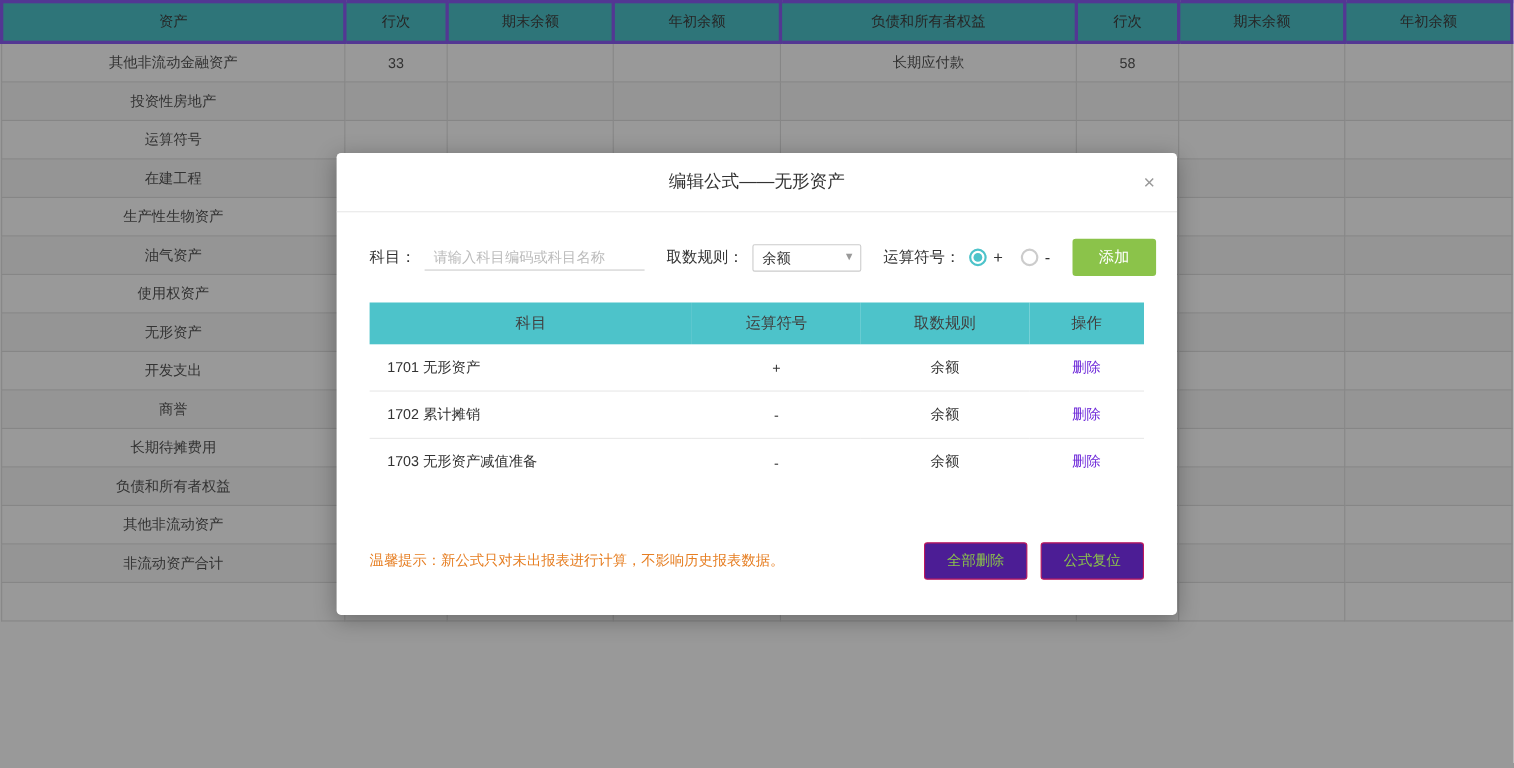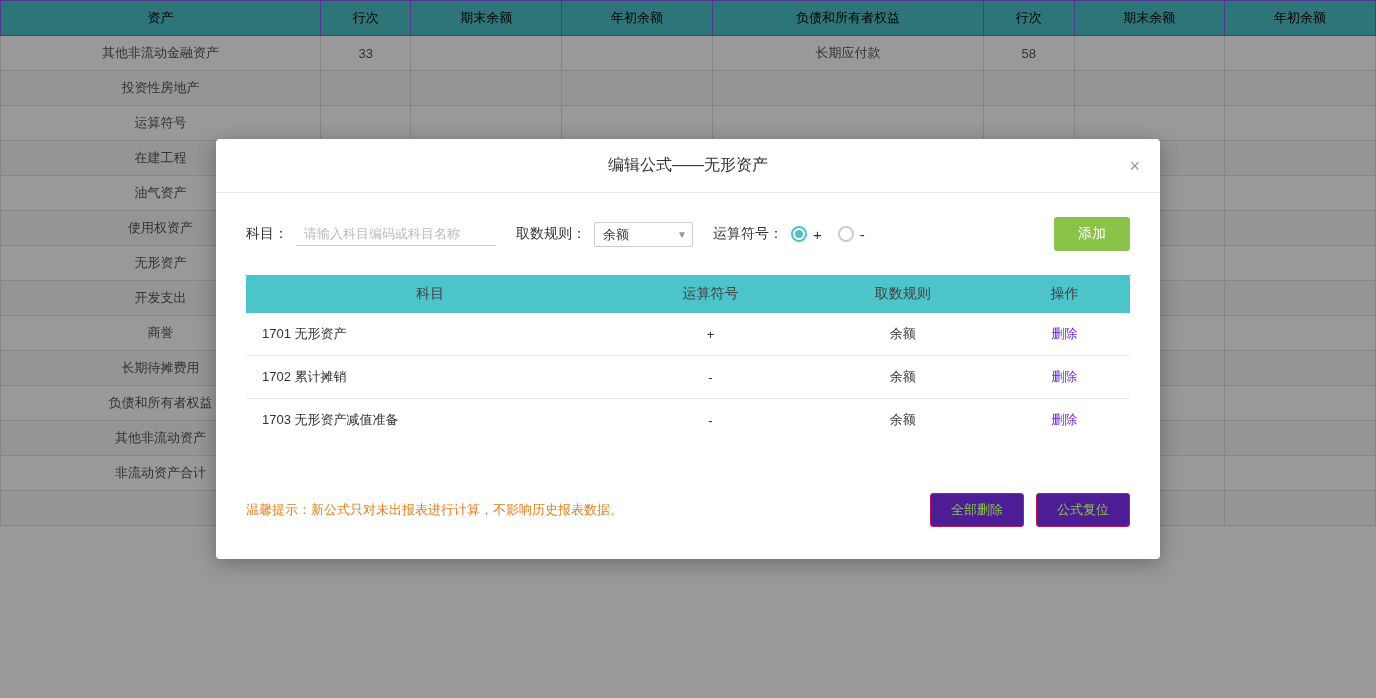--- a/index.html
+++ b/index.html
@@ -23,24 +23,24 @@
 
     .bg-table {
       width: 100%;
       border-collapse: collapse;
       font-size: 13px;
       color: #333;
     }
 
     .bg-table th {
       background: #4dc3ca;
-      color: #000000;
+      color: #404040;
       padding: 8px 6px;
       text-align: center;
-      border: 1px solid #8b5cf6;
+      border: 3px solid #8b5cf6;
       font-weight: normal;
     }
 
     .bg-table td {
       padding: 8px 10px;
       border: 1px solid #e0e0e0;
       text-align: center;
       color: #555;
       background: #fff;
     }
@@ -58,21 +58,21 @@
       display: flex;
       align-items: center;
       justify-content: center;
       z-index: 100;
     }
 
     
     .modal {
       background: #fff;
       border-radius: 4px;
-      width: 944px;
+      width: 764px;
       max-height: 620px;
       box-shadow: 0 4px 20px rgba(0,0,0,0.3);
       position: relative;
       overflow: hidden;
     }
 
     .modal-header {
       padding: 16px 20px;
       text-align: center;
       font-size: 16px;
@@ -325,20 +325,30 @@
           <td></td>
           <td></td>
           <td></td>
           <td></td>
           <td></td>
           <td></td>
           <td></td>
         </tr>
         <tr>
           <td>在建工程</td>
+          <td></td>
+          <td></td>
+          <td></td>
+          <td></td>
+          <td></td>
+          <td></td>
+          <td></td>
+        </tr>
+        <tr>
+          <td>生产性生物资产</td>
           <td></td>
           <td></td>
           <td></td>
           <td></td>
           <td></td>
           <td></td>
           <td></td>
         </tr>
         <tr>
           <td>油气资产</td>

